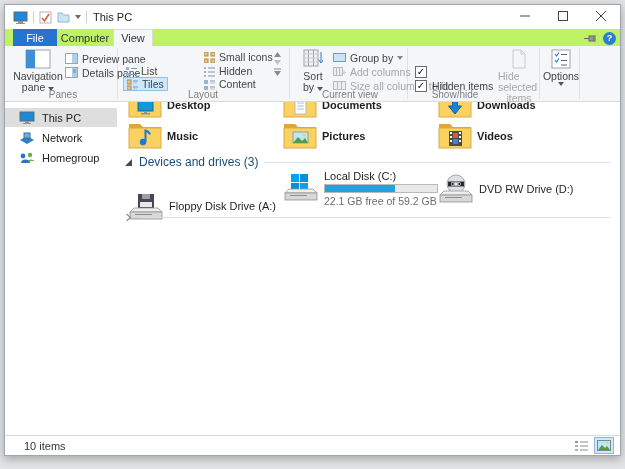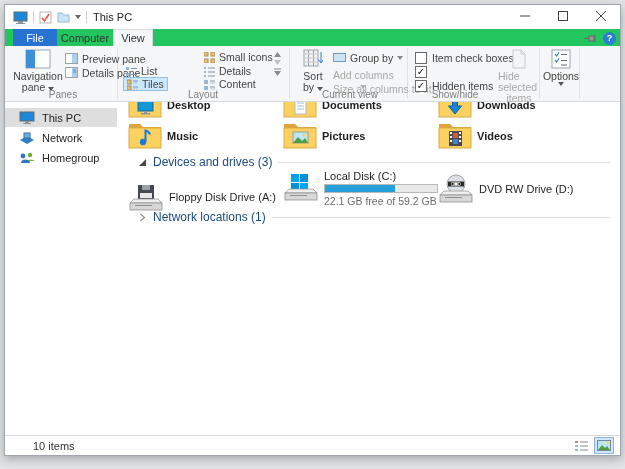--- a/index.html
+++ b/index.html
@@ -11,63 +11,63 @@
   
   .titlebar { position:absolute; left:0; top:0; width:100%; height:24px; background:#ffffff; display:flex; align-items:center; }
   .qat { display:flex; align-items:center; gap:5px; padding-left:8px; }
   .qsep { width:1px; height:12px; background:#d0d0d0; }
   .title-text { margin-left:6px; font-size:11px; color:#222; }
   .wctl { position:absolute; top:0; right:0; display:flex; }
   .wbtn { width:38px; height:22px; display:flex; align-items:center; justify-content:center; }
   .wbtn svg { display:block; }
 
   
-  .tabrow { position:absolute; left:0; top:24px; width:100%; height:17px; background:#22c55e; }
+  .tabrow { position:absolute; left:0; top:24px; width:100%; height:17px; background:#bef264; }
   .tab { position:absolute; top:0; height:17px; display:flex; align-items:center; justify-content:center; font-size:11px; color:#333; }
   .tab-file { left:8px; width:44px; background:#2873d1; color:#fff; }
   .tab-computer { left:54px; width:52px; }
   .tab-view { left:108px; width:40px; background:#f5f6f7; border:1px solid #d8d9da; border-bottom:none; }
   .ribbon-mini { position:absolute; top:2px; right:4px; display:flex; gap:7px; align-items:center; height:14px; }
   .help-dot { width:13px; height:13px; border-radius:50%; background:#2d7dd2; color:#fff; font-size:9px; font-weight:bold; display:flex; align-items:center; justify-content:center; }
 
   
   .ribbon { position:absolute; left:0; top:41px; width:100%; height:56px; background:#f5f6f7; border-bottom:1px solid #d8d9da; font-size:10.5px; color:#444; }
   .rsep { position:absolute; top:2px; bottom:2px; width:1px; background:#e1e2e3; }
   .rgroup-label { position:absolute; bottom:1px; font-size:10px; color:#808080; text-align:center; }
   .bigbtn { position:absolute; top:3px; display:flex; flex-direction:column; align-items:center; text-align:left; line-height:11px; }
   .bigbtn .blbl { margin-top:2px; }
   .smallbtn { position:absolute; display:flex; align-items:center; gap:4px; height:13px; white-space:nowrap; }
   .layout-item { position:absolute; display:flex; align-items:center; gap:4px; height:14px; padding:0 3px; white-space:nowrap; }
   .layout-item.sel { background:#cce8ff; border:1px solid #92c0e0; }
   .dar { width:0; height:0; border-left:3px solid transparent; border-right:3px solid transparent; border-top:4px solid #555; display:inline-block; }
-  .disabled { color:#a8a8a8;flex-direction:column; }
+  .disabled { color:#a8a8a8; }
   .cbrow { position:absolute; display:flex; align-items:center; gap:5px; height:13px; white-space:nowrap; }
   .cbox { width:12px; height:12px; background:#fff; border:1px solid #6a6a6a; font-size:10px; line-height:10px; color:#111; display:flex; align-items:center; justify-content:center; }
   .spinner { position:absolute; display:flex; flex-direction:column; gap:3px; align-items:center; }
 
   
   .content { position:absolute; left:0; top:97px; width:100%; bottom:20px; background:#fff; overflow:hidden; }
   .sidebar { position:absolute; left:0; top:0; width:116px; height:100%; overflow:hidden; }
   .sbitem { position:absolute; left:0; width:112px; height:19px; display:flex; align-items:center; gap:7px; padding-left:14px; font-size:11px; color:#222; }
   .sbitem.sel { background:#dedede; }
   .main { position:absolute; left:117px; top:0; right:4px; height:100%; overflow:hidden; }
   .tile { position:absolute; width:150px; height:44px; display:flex; align-items:center; gap:5px; }
   .tile .lbl { font-size:11px; color:#1e1e1e;font-weight:bold; }
-  .ghdr { position:absolute; left:16px; right:6px; height:14px; display:flex; align-items:center; gap:6px; font-size:12px; color:#1c4b79; }
+  .ghdr { position:absolute; left:2px; right:6px; height:14px; display:flex; align-items:center; gap:6px; font-size:12px; color:#1c4b79; }
   .ghdr .rule { flex:1; height:1px; background:#d9e0e8; }
   .dtile { position:absolute; width:160px; height:38px; display:flex; align-items:center; gap:5px; }
   .disk-block { position:absolute; width:160px; }
   .disk-text { position:absolute; left:41px; top:0; }
   .meter { width:114px; height:9px; border:1px solid #b9b9b9; background:#e9e9e9; margin-top:2px; }
   .meter-fill { height:100%; background:#26a0da; }
   .cap { color:#6e6e6e; font-size:10.5px; margin-top:2px; }
 
   
   .statusbar { position:absolute; left:0; bottom:0; width:100%; height:20px; border-top:1px solid #d9d9d9; background:#fff; display:flex; align-items:center; }
-  .status-text { padding-left:28px; font-size:11px; color:#333; }
+  .status-text { padding-left:19px; font-size:11px; color:#333; }
   .viewbtns { position:absolute; right:6px; top:1px; display:flex; gap:3px; }
   .viewbtn { width:20px; height:17px; display:flex; align-items:center; justify-content:center; }
   .viewbtn.sel { background:#cde8ff; border:1px solid #90b8da; }
 </style>
 </head>
 <body>
 
 <div class="window">
 
   <div class="titlebar">
@@ -186,21 +186,21 @@
     </div>
     <div class="layout-item" style="left:196px; top:18px">
       <svg width="11" height="11">
           <rect x="0" y="1" width="2" height="2" fill="#9ab6cf"></rect>
           <rect x="0" y="5" width="2" height="2" fill="#9ab6cf"></rect>
           <rect x="0" y="9" width="2" height="2" fill="#9ab6cf"></rect>
           <line x1="4" y1="2" x2="11" y2="2" stroke="#7d97ad"></line>
           <line x1="4" y1="6" x2="11" y2="6" stroke="#7d97ad"></line>
           <line x1="4" y1="10" x2="11" y2="10" stroke="#7d97ad"></line>
         </svg>
-      <span>Details</span>
+      <span>Hidden</span>
     </div>
     <div class="layout-item" style="left:196px; top:31px">
       <svg width="11" height="11">
           <rect x="0" y="1" width="4" height="4" fill="#9ab6cf"></rect>
           <line x1="6" y1="2" x2="11" y2="2" stroke="#7d97ad"></line>
           <line x1="6" y1="4" x2="11" y2="4" stroke="#b5c6d4"></line>
           <rect x="0" y="7" width="4" height="4" fill="#9ab6cf"></rect>
           <line x1="6" y1="8" x2="11" y2="8" stroke="#7d97ad"></line>
           <line x1="6" y1="10" x2="11" y2="10" stroke="#b5c6d4"></line>
         </svg>
@@ -253,24 +253,20 @@
     <div class="smallbtn disabled" style="left:328px; top:33px">
       <svg width="13" height="11">
           <rect x="0.5" y="1.5" width="12" height="8" fill="#eee" stroke="#bbb"></rect>
           <line x1="4.5" y1="2" x2="4.5" y2="9" stroke="#bbb"></line>
           <line x1="8.5" y1="2" x2="8.5" y2="9" stroke="#bbb"></line>
         </svg>
       <span>Size all columns to fit</span>
     </div>
     <div class="rgroup-label" style="left:290px; width:110px">Current view</div>
 
-    <div class="cbrow" style="left:410px; top:5px">
-      <span class="cbox"></span>
-      <span>Item check boxes</span>
-    </div>
     <div class="cbrow" style="left:410px; top:19px">
       <span class="cbox">✓</span>
     </div>
     <div class="cbrow" style="left:410px; top:33px">
       <span class="cbox">✓</span>
       <span>Hidden items</span>
     </div>
     <div class="bigbtn disabled" style="left:493px; width:42px">
       <svg width="20" height="20">
           <path d="M4 1 h8 l4 4 v14 H4z" fill="#f3f5f7" stroke="#c6ccd2"></path>
@@ -399,21 +395,21 @@
       </div>
 
       <div class="ghdr" style="top:53px">
         <svg width="9" height="9">
             <path d="M8 1 L8 8 L1 8 z" fill="#4a4a4a"></path>
           </svg>
         <span>Devices and drives (3)</span>
         <span class="rule"></span>
       </div>
 
-      <div class="dtile" style="left:6px; top:76px">
+      <div class="dtile" style="left:6px; top:85px">
         <svg width="36" height="30">
             <rect x="10" y="3" width="16" height="14" fill="#474753"></rect>
             <rect x="14" y="3" width="8" height="5" fill="#9aa0a8"></rect>
             <rect x="12" y="11" width="12" height="5" fill="#e8e8e8"></rect>
             <polygon points="6,17 30,17 34,21 2,21" fill="#efefef" stroke="#9a9a9a" stroke-width="0.8"></polygon>
             <rect x="2" y="21" width="32" height="7" fill="#d8d8d8" stroke="#8f8f8f" stroke-width="0.8"></rect>
             <line x1="7" y1="23.5" x2="24" y2="23.5" stroke="#8f8f8f"></line>
           </svg>
         <span class="lbl">Floppy Disk Drive (A:)</span>
       </div>
@@ -447,21 +443,20 @@
             <rect x="2" y="21" width="32" height="7" fill="#d8d8d8" stroke="#8f8f8f" stroke-width="0.8"></rect>
             <line x1="7" y1="23.5" x2="24" y2="23.5" stroke="#8f8f8f"></line>
           </svg>
         <span class="lbl">DVD RW Drive (D:)</span>
       </div>
 
       <div class="ghdr" style="top:108px">
         <svg width="9" height="9">
             <path d="M2.5 1 L6.5 4.5 L2.5 8" fill="none" stroke="#8a8a8a" stroke-width="1.1"></path>
           </svg>
-        <span>Network locations (1)</span>
         <span class="rule"></span>
       </div>
 
     </div>
   </div>
 
   <div class="statusbar">
     <span class="status-text">10 items</span>
     <div class="viewbtns">
       <div class="viewbtn">

